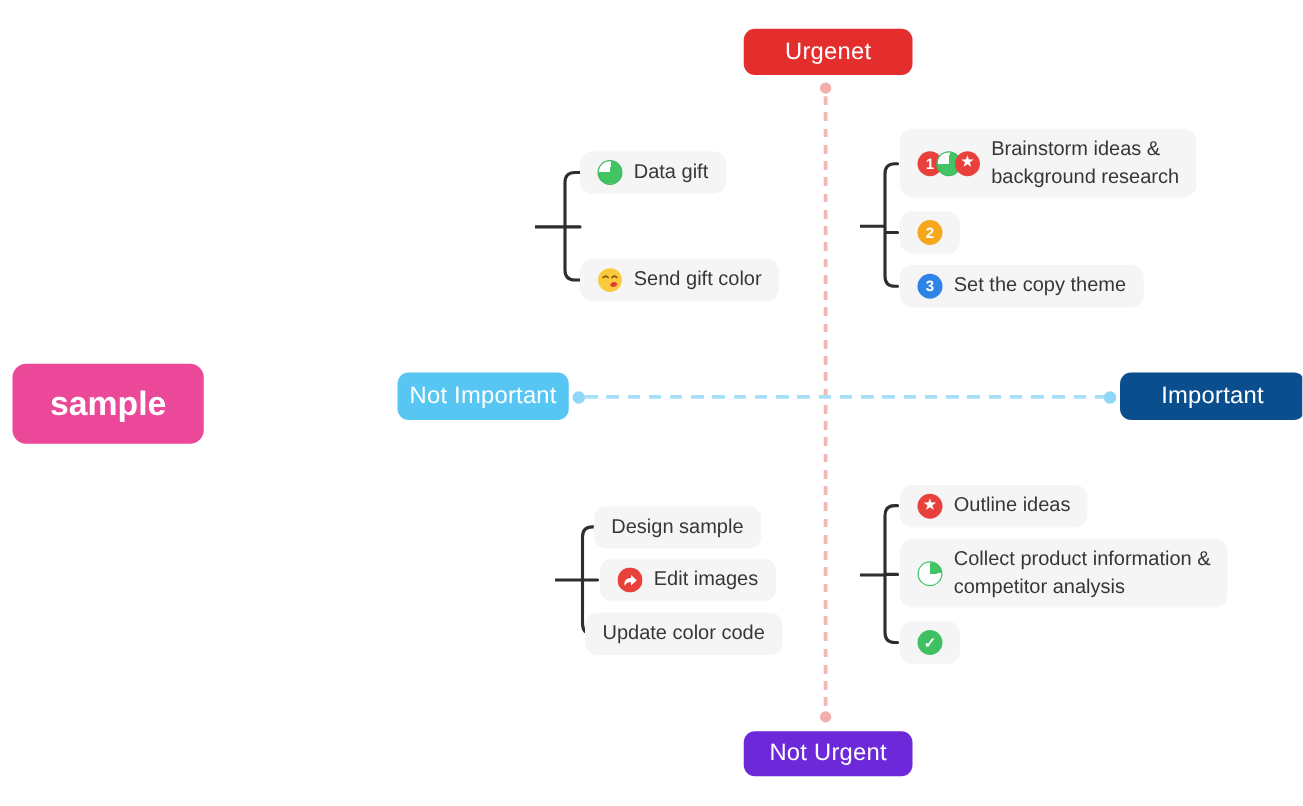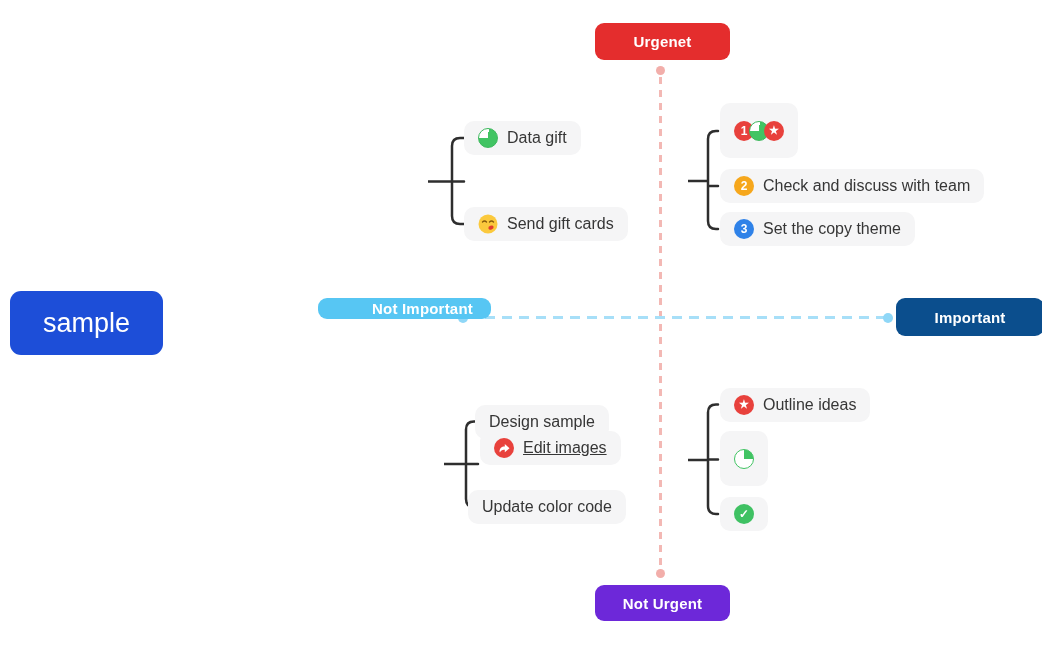--- a/index.html
+++ b/index.html
@@ -1,29 +1,29 @@
 <!DOCTYPE html>
 <html><head>
 <meta charset="utf-8">
 <style>
   html,body{margin:0;padding:0;background:#fff;}
   .canvas{position:relative;width:1042px;height:645px;background:#ffffff;
           font-family:"Liberation Sans",sans-serif;overflow:hidden;}
 
   
   .axis-btn{position:absolute;display:flex;align-items:center;justify-content:center;
-            color:#fff;font-weight:bold;font-size:15px;border-radius:9px;letter-spacing:.2px;}
+            color:#fff;font-weight:normal;font-size:19px;border-radius:9px;letter-spacing:.2px;}
   .btn-urgent{left:595px;top:23px;width:135px;height:37px;background:#e42d2d;}
   .btn-not-urgent{left:595px;top:585px;width:135px;height:36px;background:#6d28d9;}
-  .btn-not-important{left:318px;top:298px;width:137px;height:21px;background:#57c6f3;padding-left:36px;}
+  .btn-not-important{left:318px;top:298px;width:137px;height:38px;background:#57c6f3;}
   .btn-important{left:896px;top:298px;width:148px;height:38px;background:#0b4e8d;}
 
-  .sample-badge{position:absolute;left:10px;top:291px;width:153px;height:64px;background:#1d4ed8;
+  .sample-badge{position:absolute;left:10px;top:291px;width:153px;height:64px;background:#ec4899;
                 border-radius:11px;display:flex;align-items:center;justify-content:center;
-                color:#fff;font-weight:normal;font-size:27px;}
+                color:#fff;font-weight:bold;font-size:27px;}
 
   
   .v-dash{position:absolute;left:659px;top:77px;width:3px;height:492px;
           background:repeating-linear-gradient(180deg,#f3b8b4 0 7px,transparent 7px 13px);}
   .h-dash{position:absolute;left:468px;top:316px;width:416px;height:3px;
           background:repeating-linear-gradient(90deg,#a7dff8 0 10px,transparent 10px 17px);}
   .dot{position:absolute;border-radius:50%;}
   .dot-pink{width:9px;height:9px;background:#f2aeaa;}
   .dot-blue{width:10px;height:10px;background:#8fd7f7;}
 
@@ -93,59 +93,62 @@
   </div>
   <div class="pill" style="left:464px;top:207px;">
     <span class="icon" style="background:none;">
       <svg viewBox="0 0 20 20" width="20" height="20">
         <circle cx="10" cy="10" r="9.5" fill="#fbc93d"></circle>
         <path d="M4.5 8 Q6.5 6 8.5 8" stroke="#875b0c" stroke-width="1.4" fill="none" stroke-linecap="round"></path>
         <path d="M11.5 8 Q13.5 6 15.5 8" stroke="#875b0c" stroke-width="1.4" fill="none" stroke-linecap="round"></path>
         <ellipse cx="13" cy="13.6" rx="2.7" ry="1.9" fill="#e23d2e" transform="rotate(-18 13 13.6)"></ellipse>
       </svg>
     </span>
-    <span class="pill-label">Send gift cards</span>
+    <span class="pill-label">Send gift color</span>
   </div>
 
   <div class="pill two-line" style="left:720px;top:103px;">
     <span class="icon-cluster">
       <span class="icon badge1">1</span>
       <span class="icon pie-green"></span>
       <span class="icon star-badge">★</span>
     </span>
+    <span class="pill-label">Brainstorm ideas &amp;
+background research</span>
   </div>
   <div class="pill" style="left:720px;top:169px;">
     <span class="icon badge2">2</span>
-    <span class="pill-label">Check and discuss with team</span>
   </div>
   <div class="pill" style="left:720px;top:212px;">
     <span class="icon badge3">3</span>
     <span class="pill-label">Set the copy theme</span>
   </div>
 
   <div class="pill" style="left:475px;top:405px;">
     <span class="pill-label">Design sample</span>
   </div>
-  <div class="pill" style="left:480px;top:431px;text-decoration:underline;">
+  <div class="pill" style="left:480px;top:447px;">
     <span class="icon" style="background:none;">
       <svg viewBox="0 0 20 20" width="20" height="20">
         <circle cx="10" cy="10" r="10" fill="#e8413c"></circle>
         <path d="M5.5 13.5 C5.5 10 8 8.2 10.8 8.4 L10.8 6 L15.5 10.2 L10.8 14.3 L10.8 11.8 C8.6 11.5 6.8 12.3 6 14.6 Z" fill="#ffffff"></path>
       </svg>
     </span>
     <span class="pill-label">Edit images</span>
   </div>
   <div class="pill" style="left:468px;top:490px;justify-content:flex-end;">
     <span class="pill-label">Update color code</span>
   </div>
 
   <div class="pill" style="left:720px;top:388px;">
     <span class="icon star-badge">★</span>
     <span class="pill-label">Outline ideas</span>
   </div>
   <div class="pill two-line" style="left:720px;top:431px;">
     <span class="icon pie-outline"></span>
+    <span class="pill-label">Collect product information &amp;
+competitor analysis</span>
   </div>
   <div class="pill" style="left:720px;top:497px;">
     <span class="icon check-badge">✓</span>
   </div>
 
 </div>
 
 </body></html>

